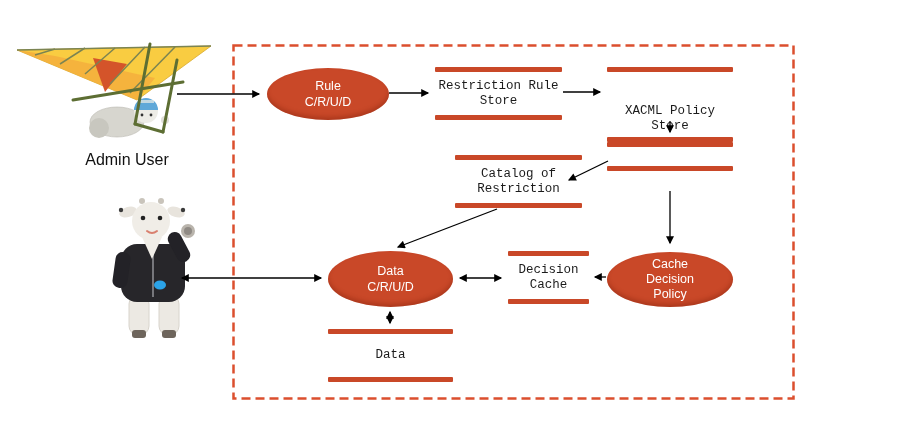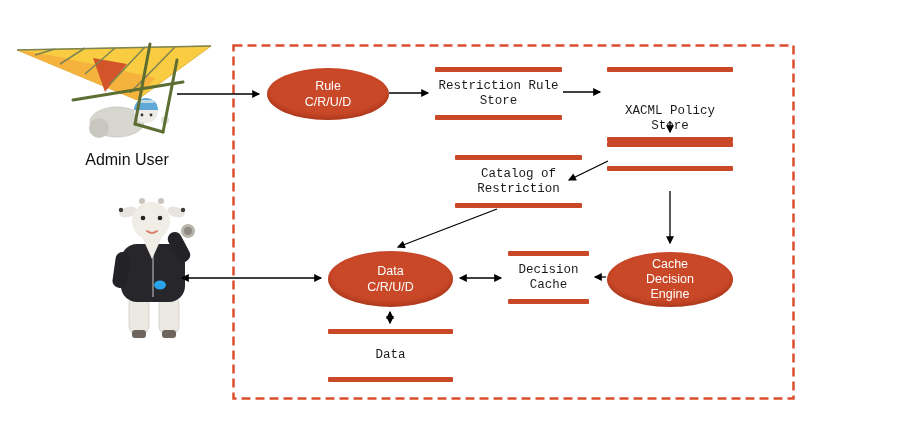--- a/index.html
+++ b/index.html
@@ -126,21 +126,21 @@
   </div>
 
   <div class="process" style="left:328px;top:251px;width:125px;height:56px;">
     <div>Data</div>
     <div>C/R/U/D</div>
   </div>
 
   <div class="process" style="left:607px;top:252px;width:126px;height:55px;line-height:1.22;">
     <div>Cache</div>
     <div>Decision</div>
-    <div>Engine</div>
+    <div>Policy</div>
   </div>
 
   <div class="store" style="left:435px;top:67px;width:127px;height:53px;">
     <div class="bar"></div>
     <div class="slabel">
       <span>Restriction Rule</span>
       <span>Store</span>
     </div>
     <div class="bar"></div>
   </div>

